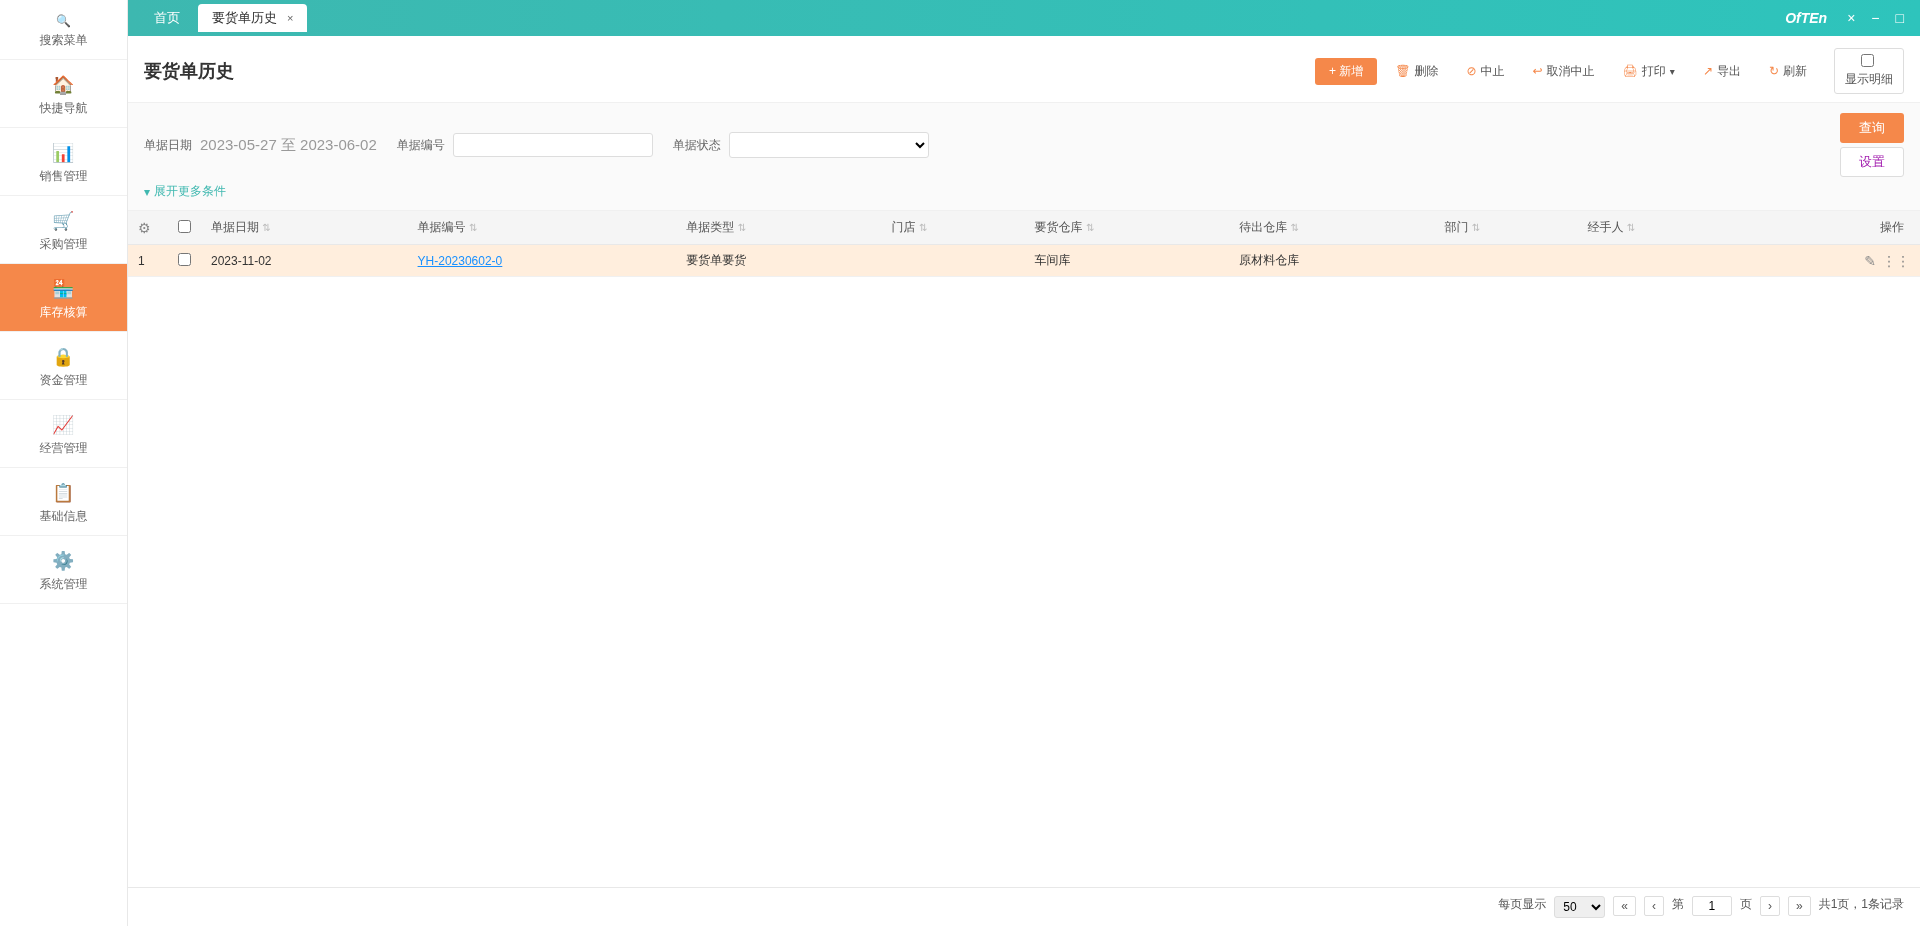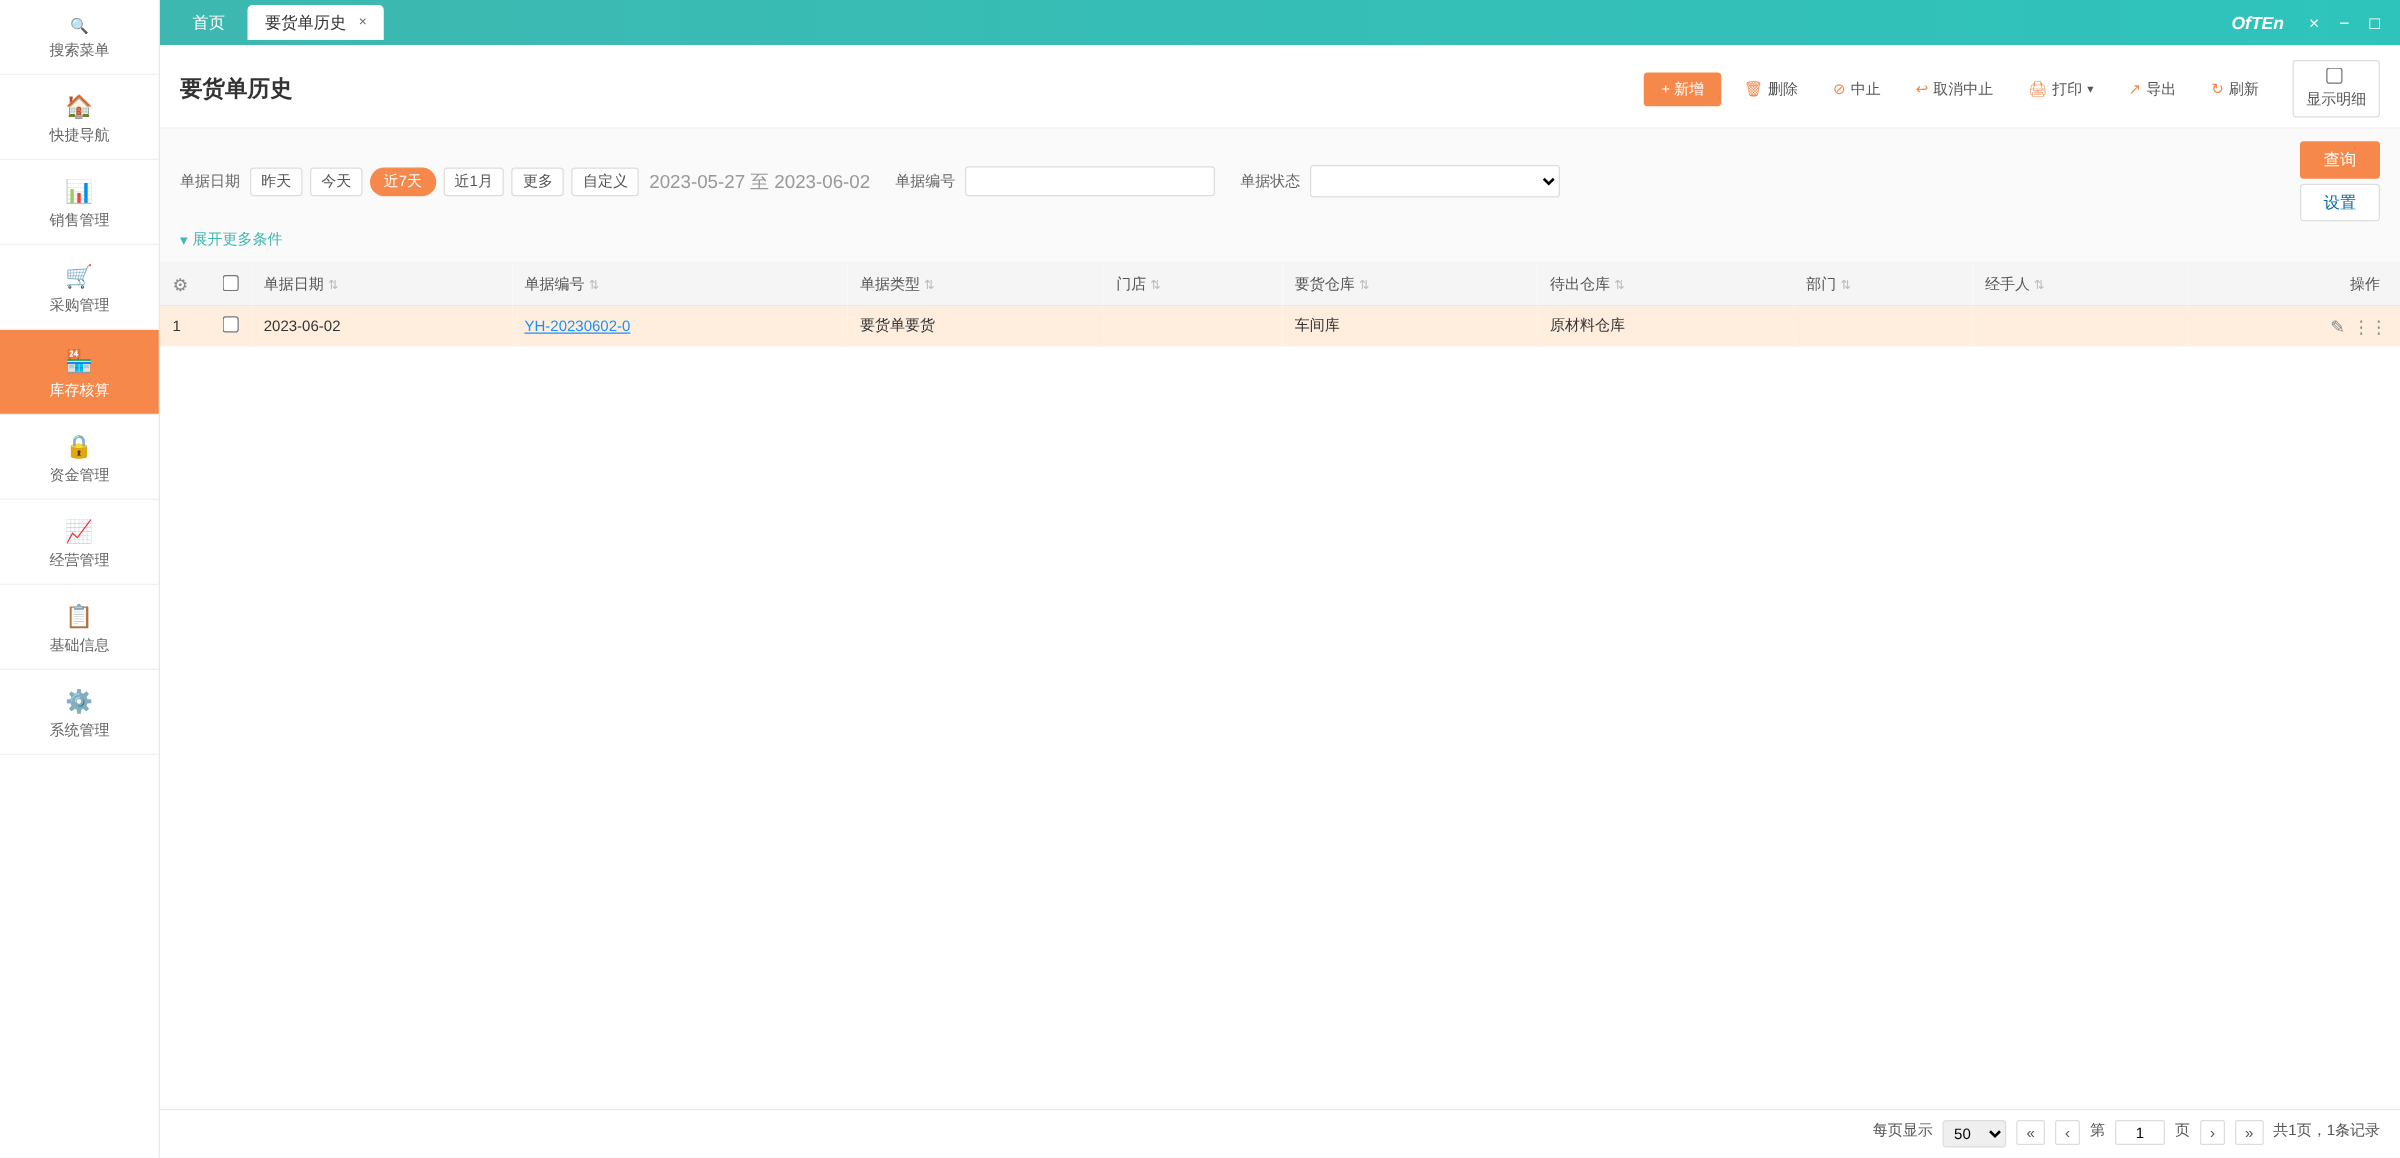--- a/index.html
+++ b/index.html
@@ -180,21 +180,21 @@
       background: #f5884a;
       color: #fff;
       border: none;
       padding: 6px 18px;
       border-radius: 3px;
       cursor: pointer;
       font-size: 13px;
     }
     .btn-setting {
       background: #fff;
-      color: #0369a1;
+      color: #a21caf;
       border: 1px solid #ddd;
       padding: 5px 18px;
       border-radius: 3px;
       cursor: pointer;
       font-size: 13px;
     }
 
     
     .table-container { flex: 1; overflow: auto; padding: 0; }
     table { width: 100%; border-collapse: collapse; font-size: 12px; }
@@ -365,28 +365,20 @@
           <input type="checkbox" style="margin-right: 4px;">
           <span>显示明细</span>
         </button>
       </div>
     </div>
 
     <div class="filter-area">
       <div class="filter-row">
         <div class="filter-item">
           <span class="filter-label">单据日期</span>
-          <div class="date-shortcuts">
-            <button class="date-btn">昨天</button>
-            <button class="date-btn">今天</button>
-            <button class="date-btn active">近7天</button>
-            <button class="date-btn">近1月</button>
-            <button class="date-btn">更多</button>
-            <button class="date-btn">自定义</button>
-          </div>
           <span class="date-range">2023-05-27 至 2023-06-02</span>
         </div>
         <div class="filter-item">
           <span class="filter-label">单据编号</span>
           <input type="text" class="filter-input" style="">
         </div>
         <div class="filter-item">
           <span class="filter-label">单据状态</span>
           <select class="filter-select">
             <option value=""></option>
@@ -448,21 +440,21 @@
               <span class="sort-icon">⇅</span>
             </th>
             <th style="text-align:right; padding-right:16px;">操作</th>
           </tr>
         </thead>
         <tbody id="table-body">
 
         <tr class="highlighted">
       <td>1</td>
       <td><input type="checkbox" style=""></td>
-      <td>2023-06-02</td>
+      <td>2023-11-02</td>
       <td><span class="link-text">YH-20230602-0</span></td>
       <td>要货单要货</td>
       <td></td>
       <td>车间库</td>
       <td>原材料仓库</td>
       <td></td>
       <td></td>
       <td style="text-align:right;">
         <span class="row-ops" style="justify-content:flex-end;">
           <span class="op-icon" title="编辑">✎</span>

